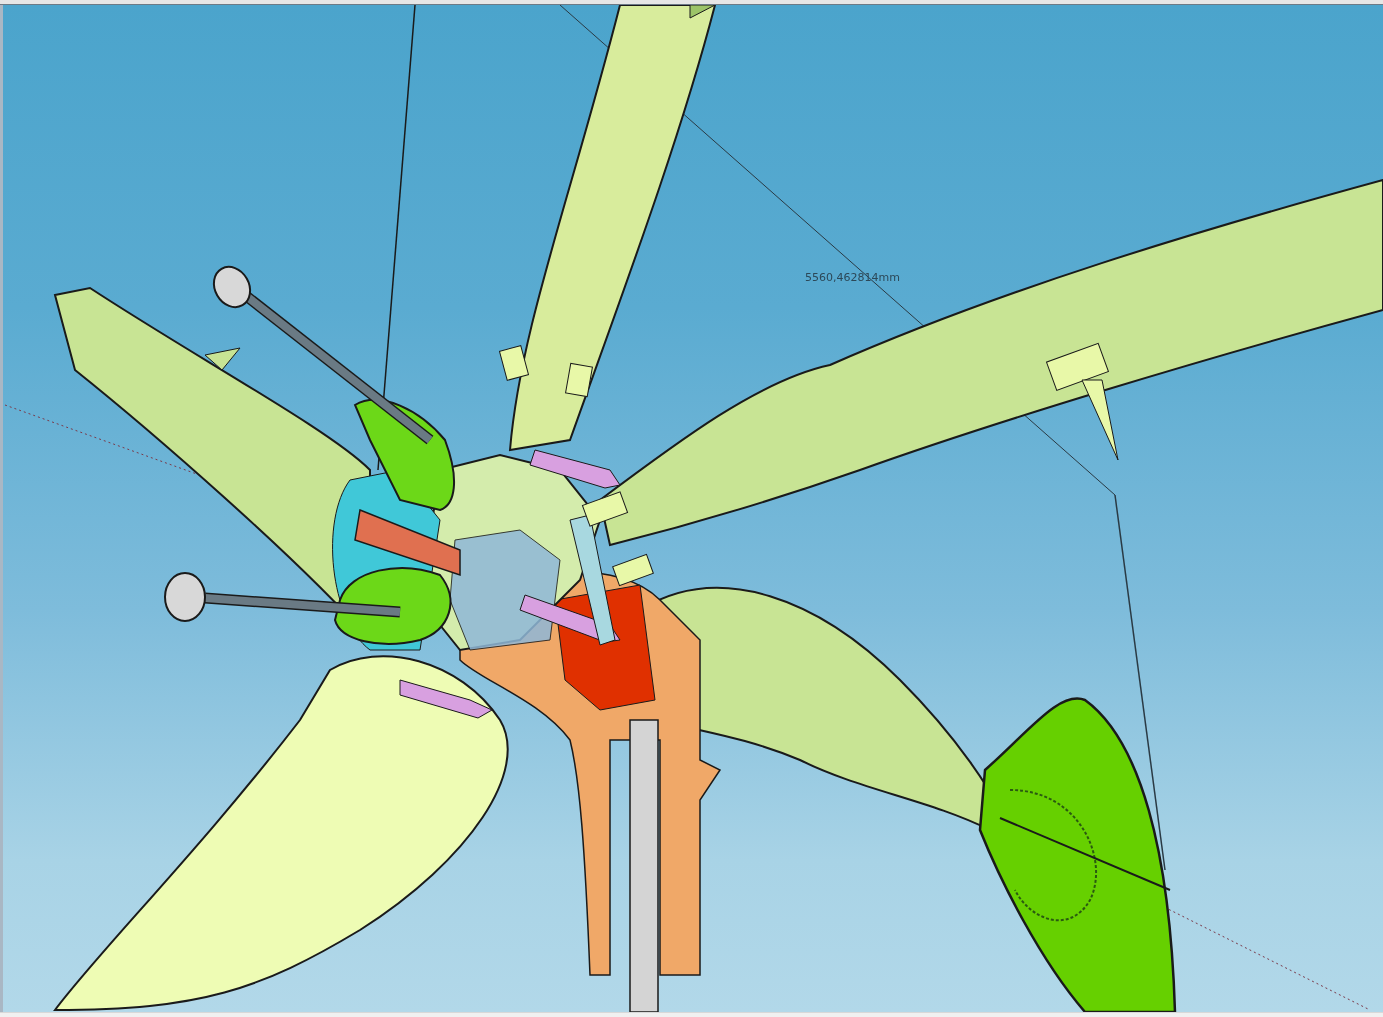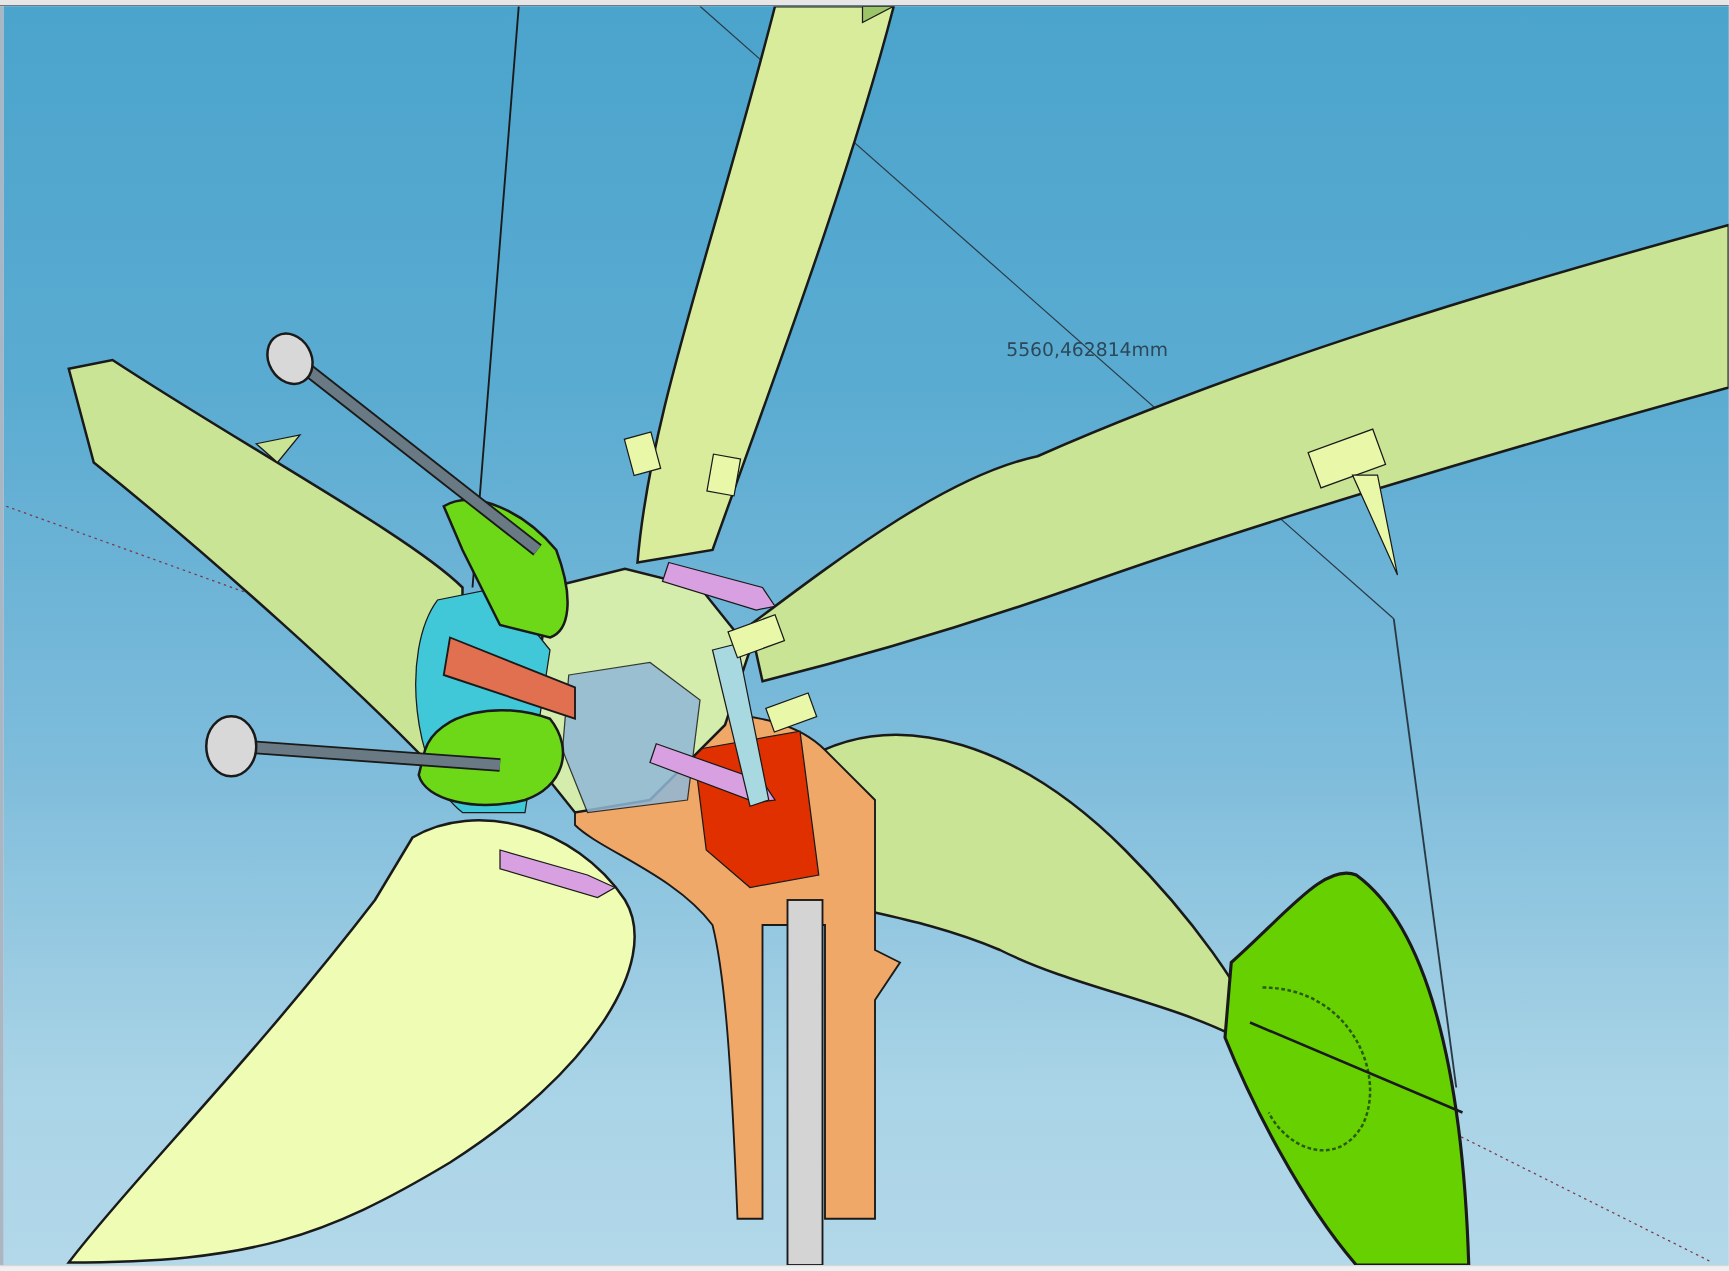--- a/index.html
+++ b/index.html
@@ -2,21 +2,21 @@
 <html><head>
 <meta charset="utf-8">
 <style>
   html, body { margin:0; padding:0; width:1383px; height:1017px; overflow:hidden; background:#f0f0f0; }
   .frame { position:absolute; left:0; top:0; width:1383px; height:1017px; background:#f0f0f0; }
   .topbar { position:absolute; left:0; top:0; width:1383px; height:4px; background:#e6e6e6; border-bottom:1px solid #6c7a86; }
   .leftedge { position:absolute; left:0; top:5px; width:3px; height:1007px; background:#a9b7c4; }
   .viewport { position:absolute; left:3px; top:5px; width:1380px; height:1007px; overflow:hidden;
     background:linear-gradient(180deg,#4ba4cc 0%,#5aabd1 30%,#7ebcdb 60%,#a8d3e6 85%,#b2d8e9 100%); }
   .bottombar { position:absolute; left:0; top:1012px; width:1383px; height:5px; background:#f0f0f0; border-top:1px solid #d8d8d8; }
-  .dim-label { position:absolute; left:802px; top:266px; font-family:"DejaVu Sans", sans-serif; font-size:15px; color:#2c4858; white-space:nowrap; }
+  .dim-label { position:absolute; left:802px; top:266px; font-family:"DejaVu Sans", sans-serif; font-size:11px; color:#2c4858; white-space:nowrap; }
   svg.scene { position:absolute; left:0; top:0; }
 </style>
 </head>
 <body>
 
 <div class="frame">
   <div class="topbar"></div>
   <div class="leftedge"></div>
 
   <div class="viewport">

